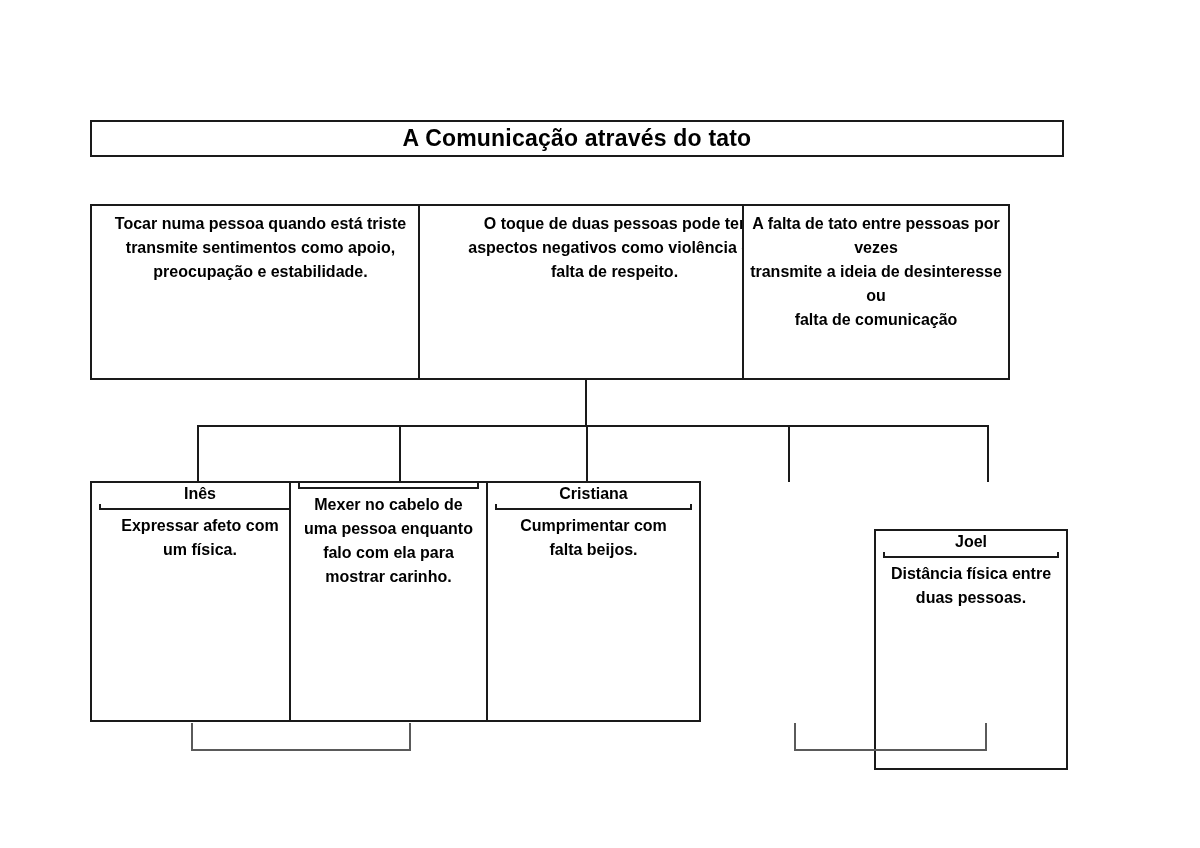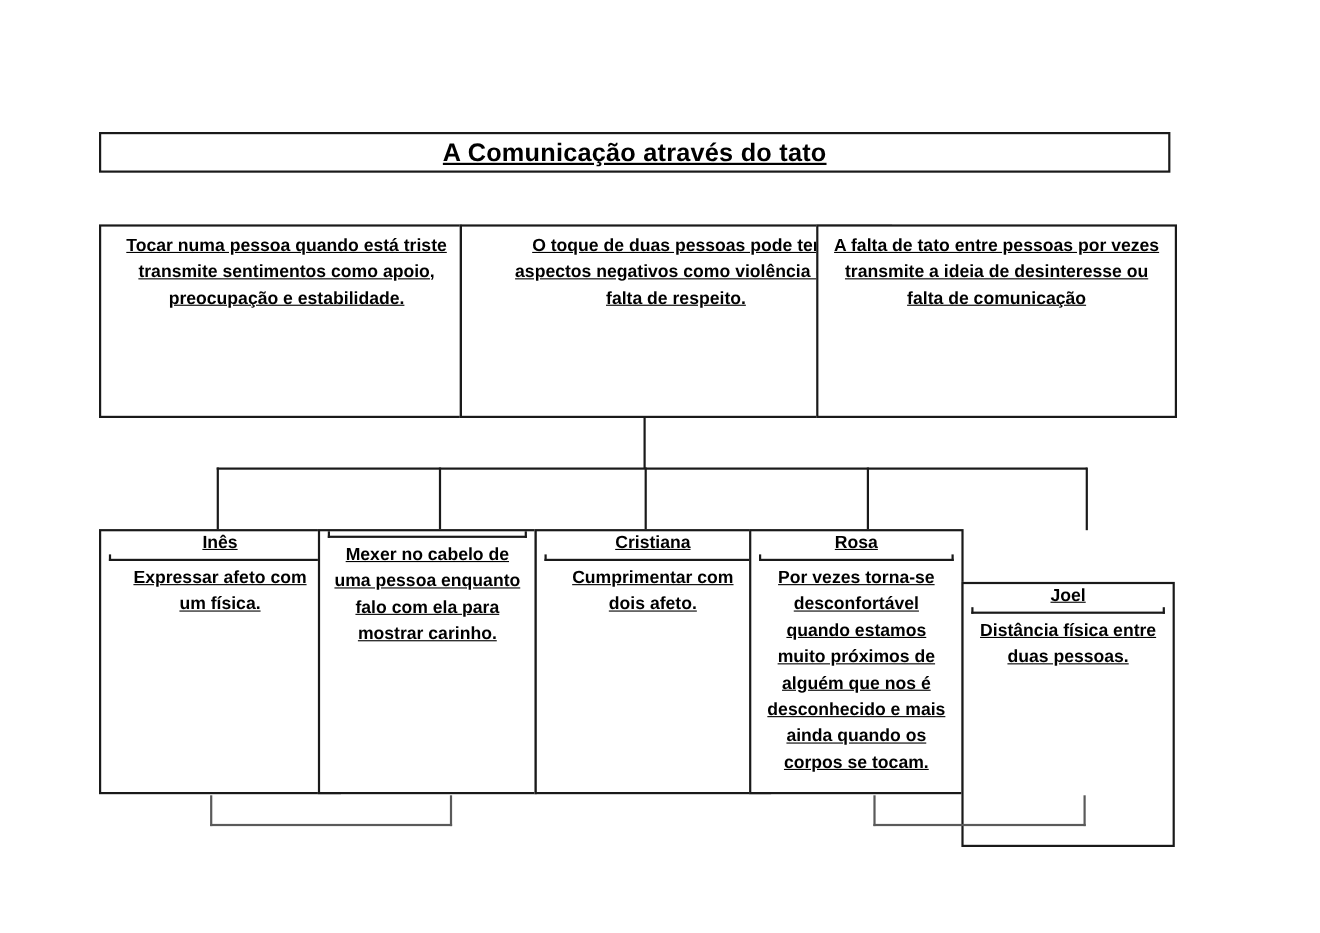--- a/index.html
+++ b/index.html
@@ -10,36 +10,35 @@
     color: var(--text, #000);
   }
   .canvas {
     position: relative; width: 1200px; height: 848px;
     background: var(--background, #ffffff); overflow: hidden;
   }
   .box {
     position: absolute;
     border: 2px solid var(--border, #1a1a1a);
     background: #fff;
-    text-decoration: underline;
   }
   .title-box {
     left: 90px; top: 120px; width: 974px; height: 37px;
     display: flex; align-items: center; justify-content: center;
     font-size: 23px; font-weight: 600; letter-spacing: .2px;
   }
   .top-box {
     top: 204px; height: 176px;
     padding-top: 6px;
     font-size: 16px; font-weight: 600; line-height: 24px;
     text-align: center; white-space: pre-line;
   }
   #top-box-0 { left: 90px;  width: 330px; padding-left: 11px; }
   #top-box-1 { left: 418px; width: 393px; }
-  #top-box-2 { left: 742px; width: 328px; }
+  #top-box-2 { left: 742px; width: 268px; }
 
   .member-box {
     top: 481px; height: 241px;
     font-size: 16px; font-weight: 600; text-align: center;
   }
   #member-0 { left: 90px;  width: 220px; }
   #member-1 { left: 289px; width: 199px; }
   #member-2 { left: 486px; width: 215px; }
   #member-3 { left: 681px; width: 195px; }
   #member-4 { left: 874px; width: 194px; margin-top: 48px; }
@@ -110,33 +109,21 @@
     <div class="member-underline"></div>
     <div class="member-text">Mexer no cabelo de
 uma pessoa enquanto
 falo com ela para
 mostrar carinho.</div>
   </div>
   <div class="box member-box" id="member-2">
     <div class="member-name">Cristiana</div>
     <div class="member-underline"></div>
     <div class="member-text">Cumprimentar com
-dois afeto.</div>
-  </div>
-  <div class="box member-box" id="member-3">
-    <div class="member-name">Rosa</div>
-    <div class="member-underline"></div>
-    <div class="member-text">Por vezes torna-se
-desconfortável
-quando estamos
-muito próximos de
-alguém que nos é
-desconhecido e mais
-ainda quando os
-corpos se tocam.</div>
+falta beijos.</div>
   </div>
   <div class="box member-box" id="member-4">
     <div class="member-name">Joel</div>
     <div class="member-underline"></div>
     <div class="member-text">Distância física entre
 duas pessoas.</div>
   </div>
 
   <div class="bracket" id="bracket-left"></div>
   <div class="bracket" id="bracket-right"></div>

